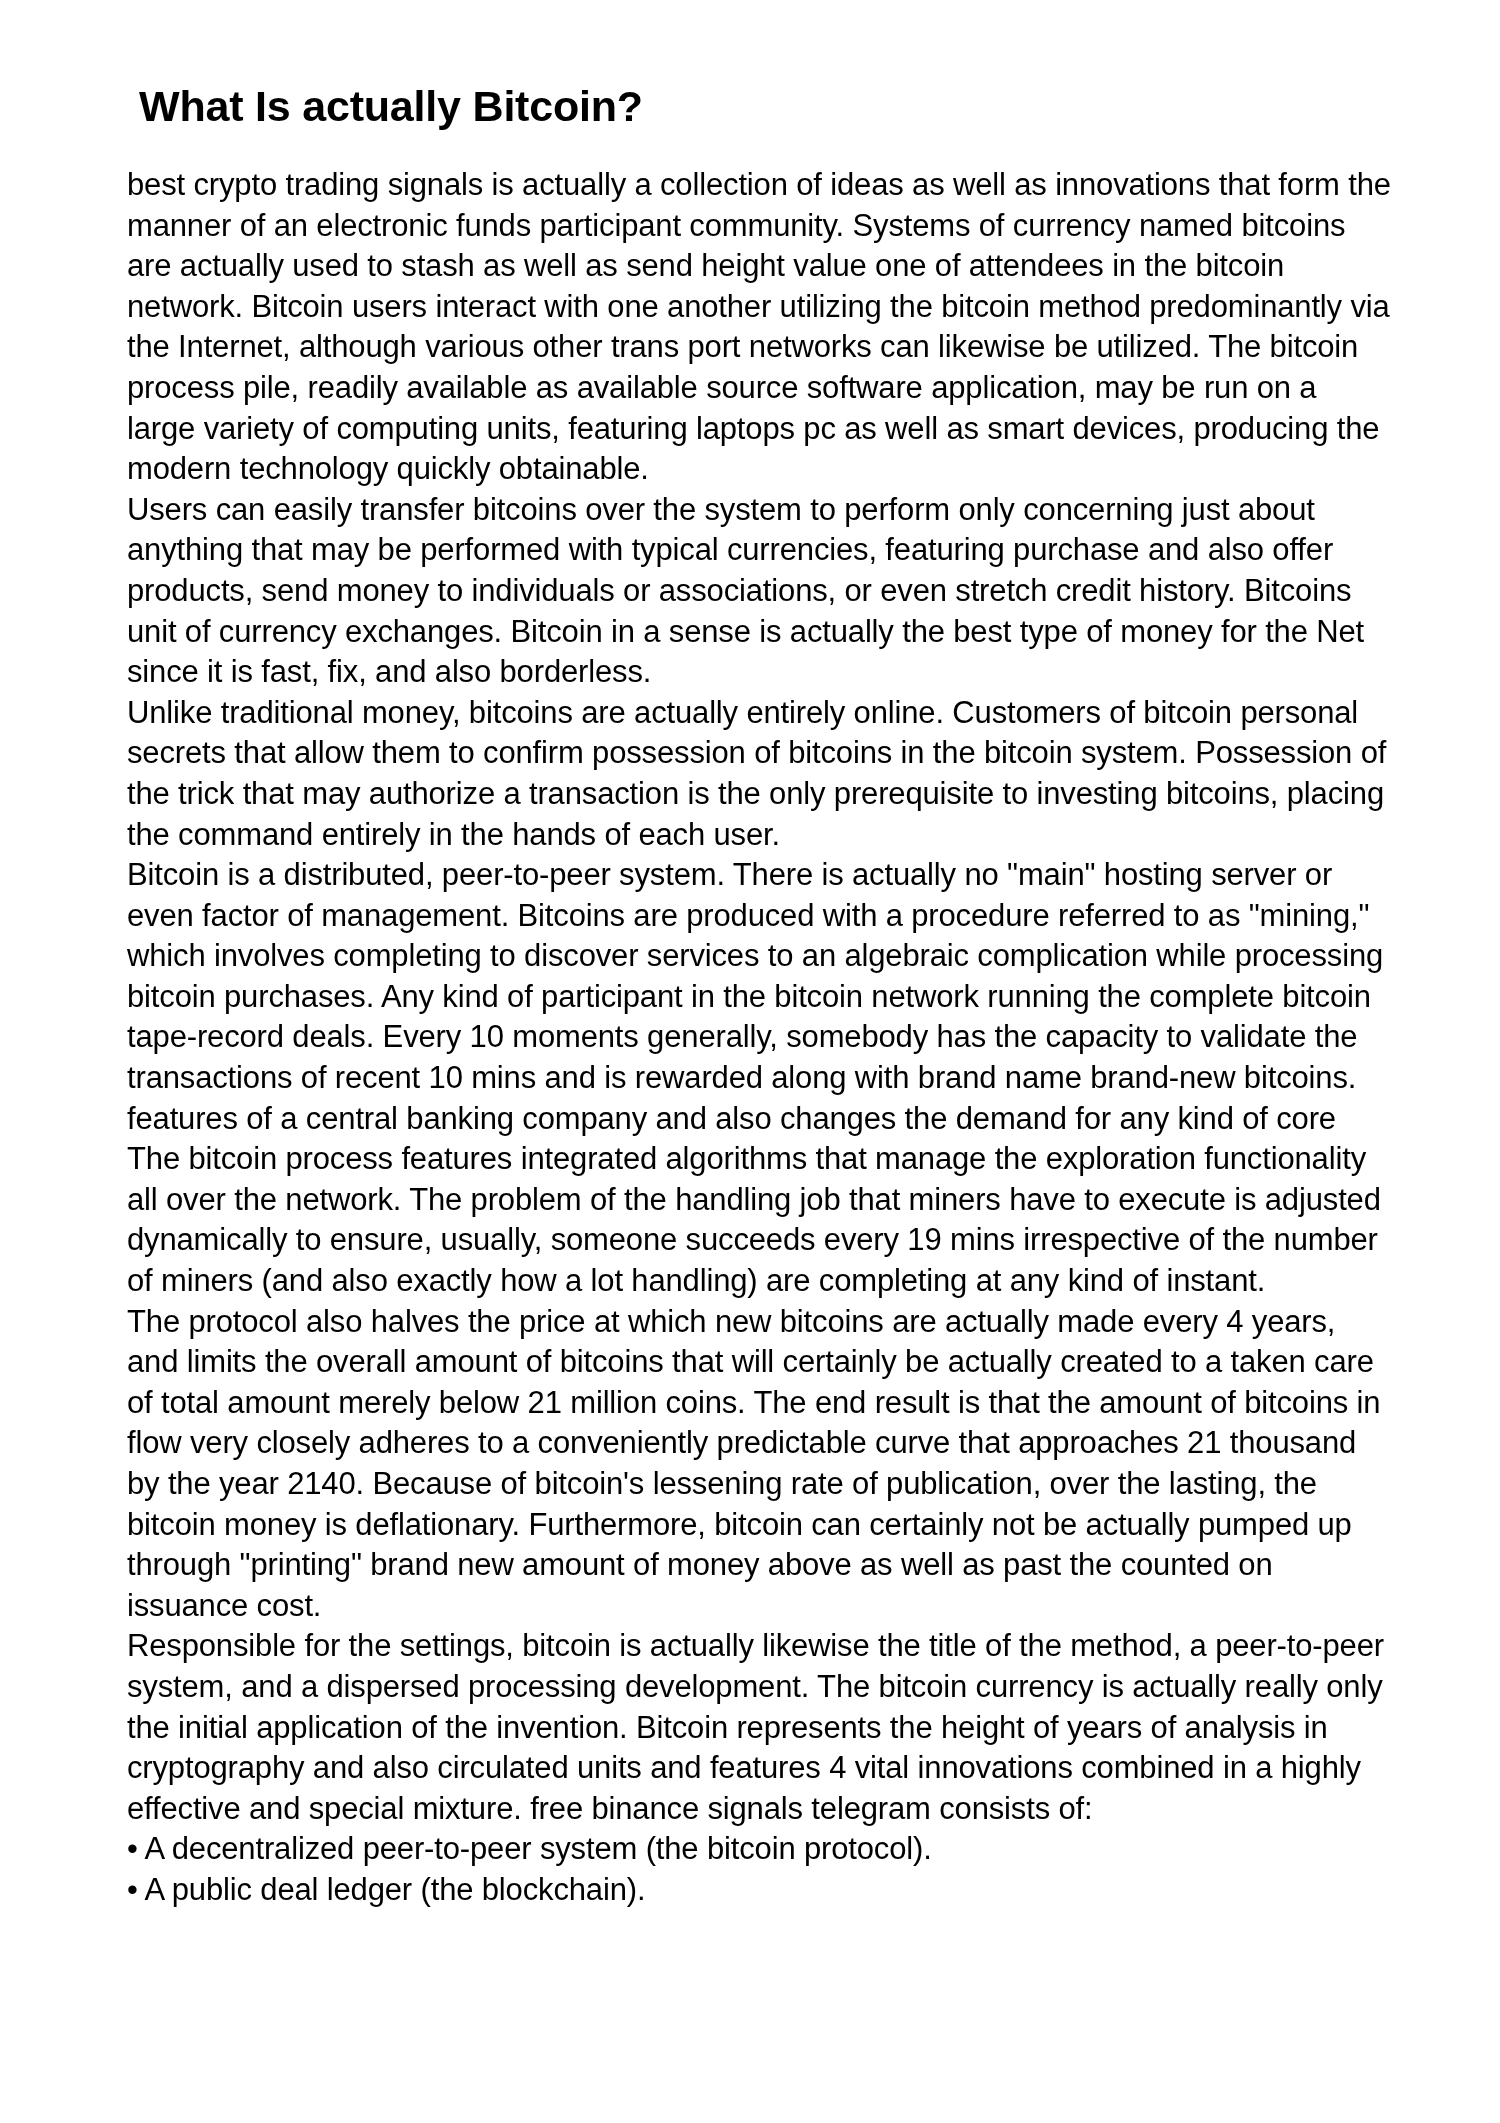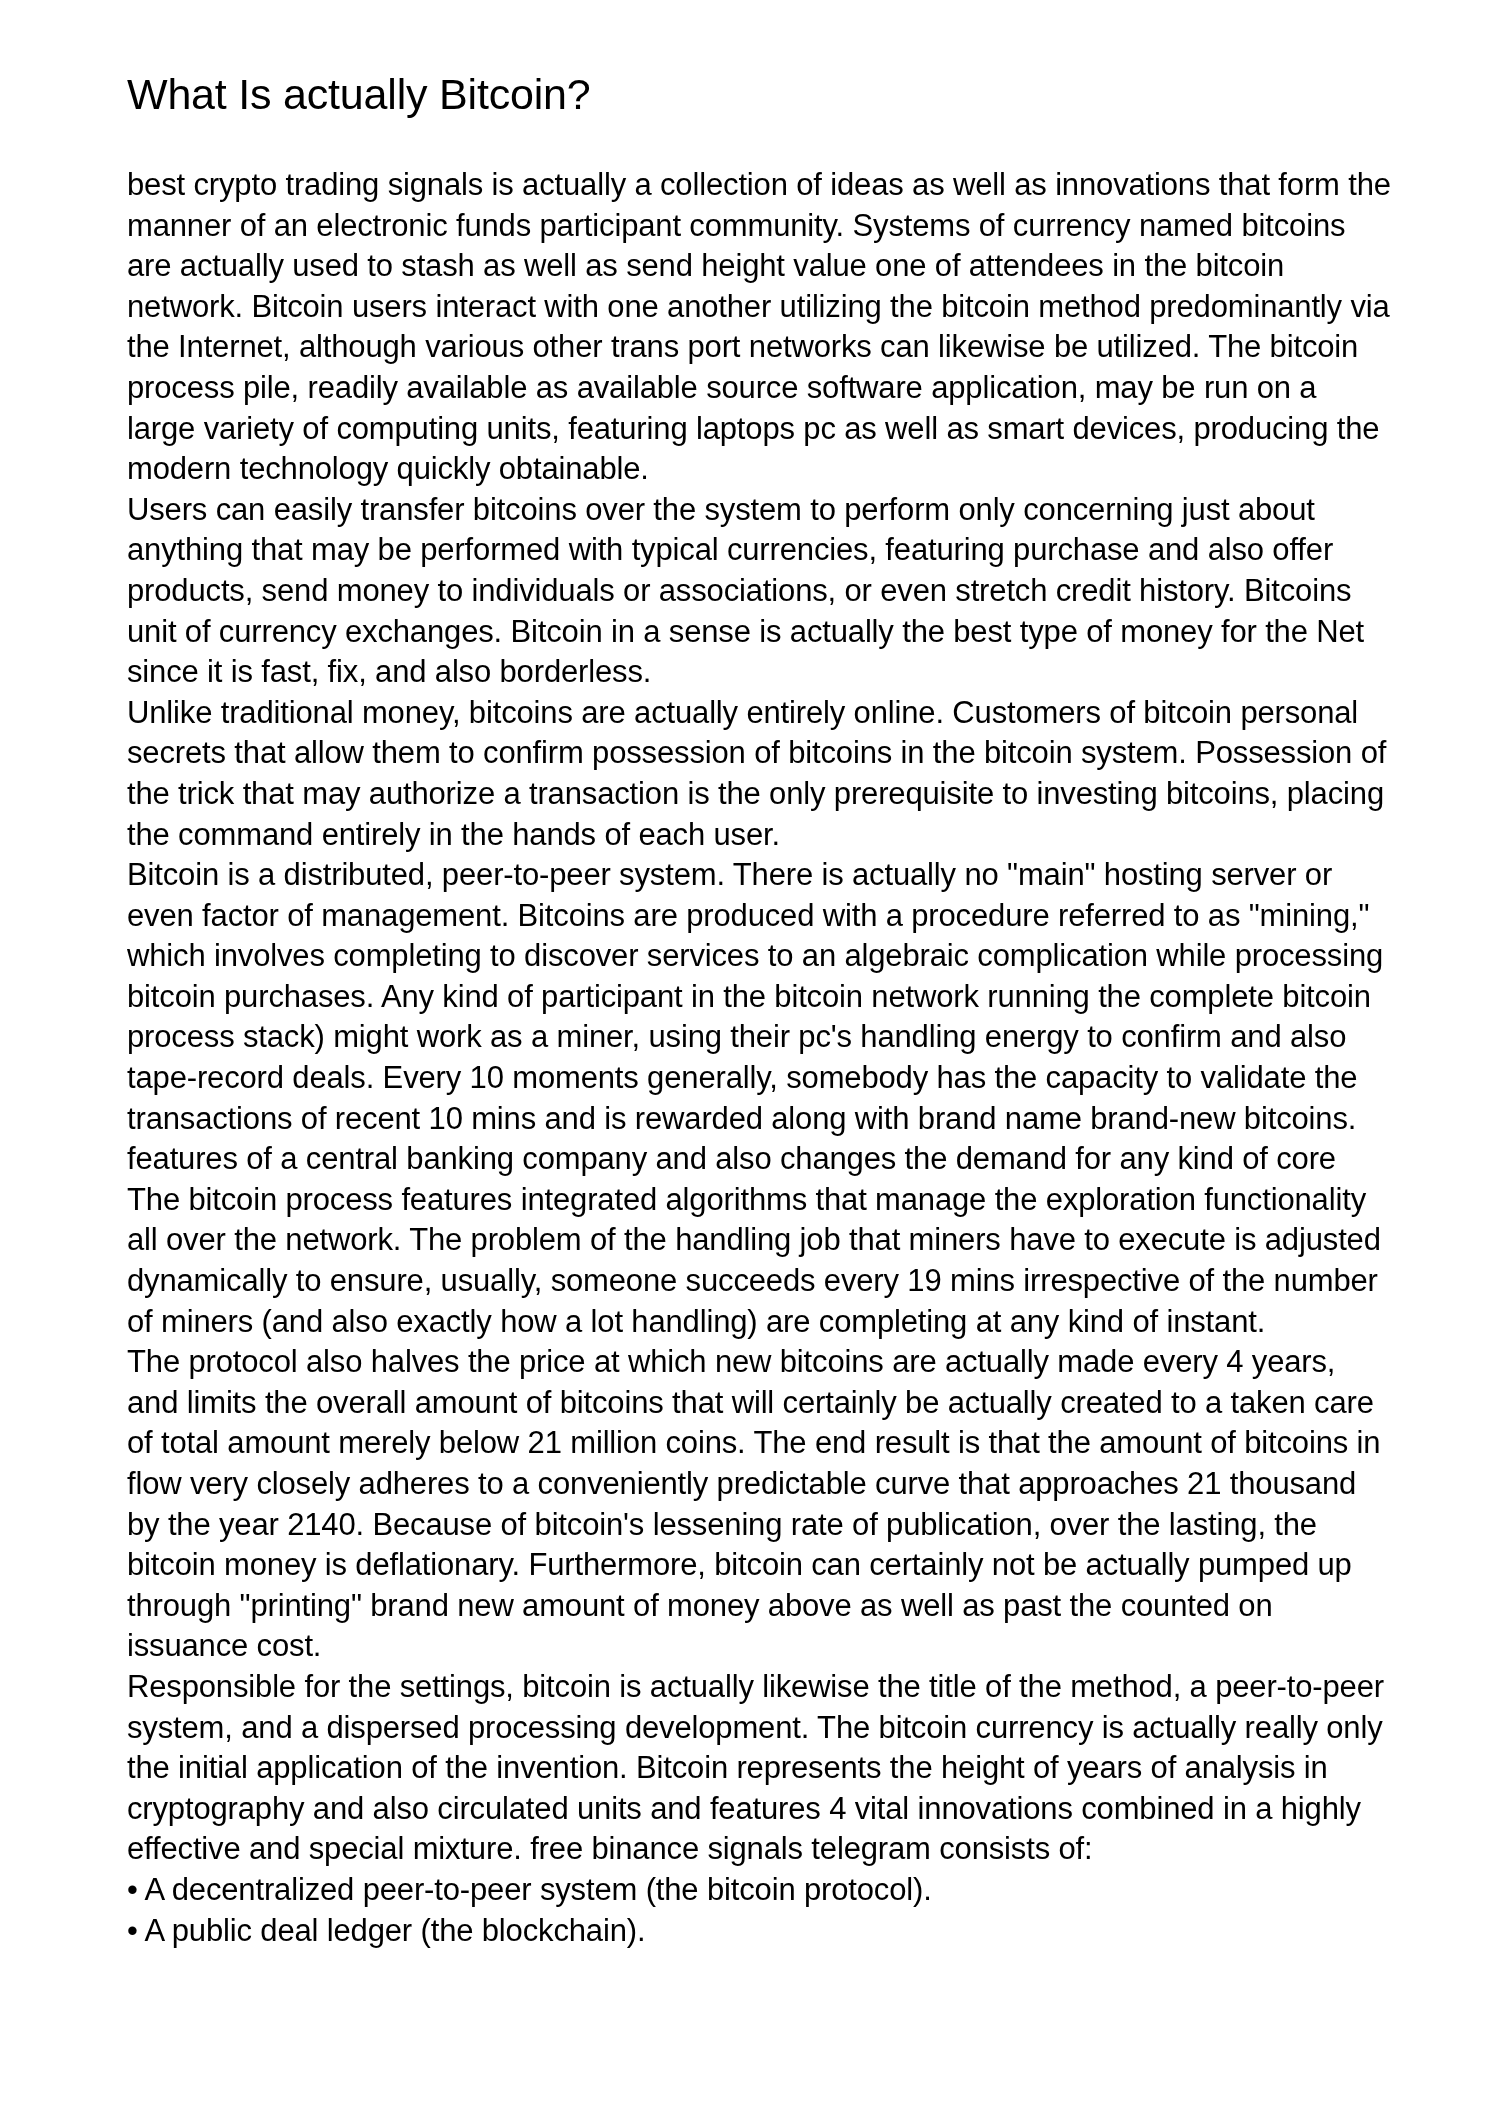--- a/index.html
+++ b/index.html
@@ -20,23 +20,23 @@
       left: 0;
       top: 0;
       width: 1500px;
       height: 2123px;
       background: #ffffff;
     }
     .title {
       position: absolute;
       left: 127px;
       top: 66px;
-      margin: 0;
+      margin: 12px;
       font-size: 43px;
-      font-weight: normal;
+      font-weight: bold;
       line-height: 56px;
       white-space: nowrap;
       letter-spacing: -0.2px;
     }
     .body-text {
       position: absolute;
       left: 127px;
       top: 165px;
       width: 1300px;
     }
@@ -81,21 +81,20 @@
       <span class="line">secrets that allow them to confirm possession of bitcoins in the bitcoin system. Possession of</span>
       <span class="line">the trick that may authorize a transaction is the only prerequisite to investing bitcoins, placing</span>
       <span class="line">the command entirely in the hands of each user.</span>
     </div>
 
     <div>
       <span class="line">Bitcoin is a distributed, peer-to-peer system. There is actually no "main" hosting server or</span>
       <span class="line">even factor of management. Bitcoins are produced with a procedure referred to as "mining,"</span>
       <span class="line">which involves completing to discover services to an algebraic complication while processing</span>
       <span class="line">bitcoin purchases. Any kind of participant in the bitcoin network running the complete bitcoin</span>
-      <span class="line">process stack) might work as a miner, using their pc's handling energy to confirm and also</span>
       <span class="line">tape-record deals. Every 10 moments generally, somebody has the capacity to validate the</span>
       <span class="line">transactions of recent 10 mins and is rewarded along with brand name brand-new bitcoins.</span>
       <span class="line">features of a central banking company and also changes the demand for any kind of core</span>
     </div>
 
     <div>
       <span class="line">The bitcoin process features integrated algorithms that manage the exploration functionality</span>
       <span class="line">all over the network. The problem of the handling job that miners have to execute is adjusted</span>
       <span class="line">dynamically to ensure, usually, someone succeeds every 19 mins irrespective of the number</span>
       <span class="line">of miners (and also exactly how a lot handling) are completing at any kind of instant.</span>

